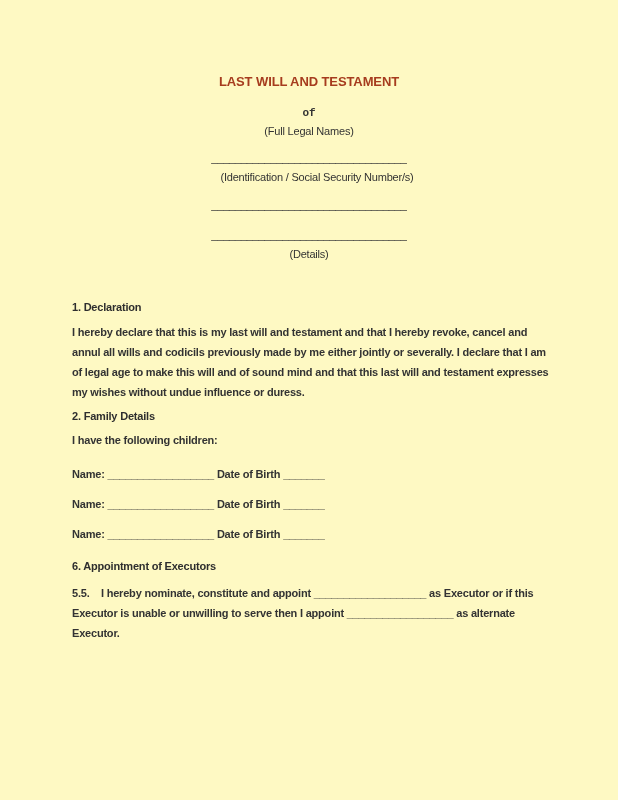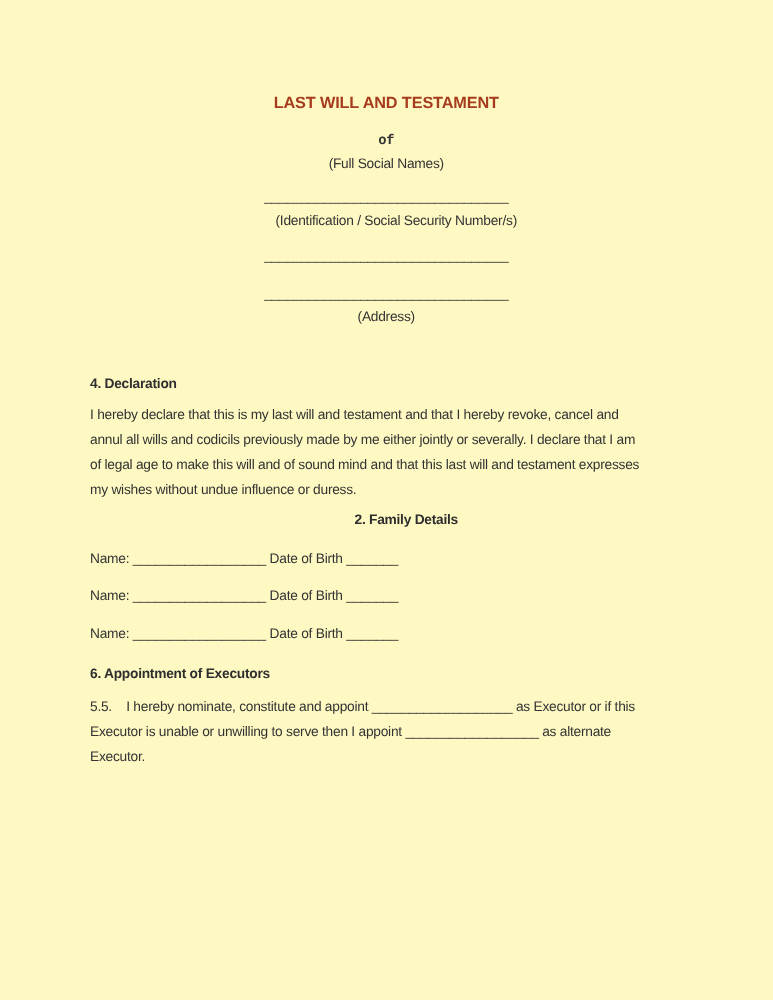--- a/index.html
+++ b/index.html
@@ -57,60 +57,62 @@
     margin: 0;
     font-size: 11px;
     font-weight: bold;
     line-height: 14px;
     color: #2e2e2e;
   }
   .para {
     margin: 0;
     line-height: 20px;
     white-space: pre-wrap;
+    font-weight: bold;
   }
   .m-h-decl   { margin-top: 39px; }
   .m-p-decl   { margin-top: 8px; }
-  .m-h-fam    { margin-top: 7px; text-align: center; }
+  .m-h-fam    { margin-top: 7px; }
   .m-married  { margin-top: 8px; }
   .m-children { margin-top: 7px; }
   .m-row1     { margin-top: 14px; }
   .m-row2     { margin-top: 10px; }
   .m-row3     { margin-top: 10px; }
   .m-h-exec   { margin-top: 15px; }
   .m-clause   { margin-top: 10px; }
 </style>
 </head>
 <body>
 
 <div class="page" style="color: rgb(51, 51, 51); background: #fef9c3;">
 
   <div class="header">
     <h1 class="title" style="color: rgb(166, 60, 30);">LAST WILL AND TESTAMENT</h1>
     <div class="of">of</div>
 
-    <div class="caption m-cap1">(Full Social Names)</div>
+    <div class="caption m-cap1">(Full Legal Names)</div>
 
     <div class="blank m-line2">_________________________________</div>
     <div class="caption m-cap2">(Identification / Social Security Number/s)</div>
 
     <div class="blank m-line3">_________________________________</div>
     <div class="blank m-line4">_________________________________</div>
-    <div class="caption m-cap3">(Address)</div>
+    <div class="caption m-cap3">(Details)</div>
   </div>
 
   <div class="docbody">
 
-    <h2 class="heading m-h-decl">4. Declaration</h2>
+    <h2 class="heading m-h-decl">1. Declaration</h2>
     <p class="para m-p-decl">I hereby declare that this is my last will and testament and that I hereby revoke, cancel and
 annul all wills and codicils previously made by me either jointly or severally. I declare that I am
 of legal age to make this will and of sound mind and that this last will and testament expresses
 my wishes without undue influence or duress.</p>
 
     <h2 class="heading m-h-fam">2. Family Details</h2>
+    <p class="para m-children">I have the following children:</p>
 
     <p class="para m-row1"><span>Name:</span> <span>__________________</span> <span>Date of Birth</span> <span>_______</span></p>
 
     <p class="para m-row2"><span>Name:</span> <span>__________________</span> <span>Date of Birth</span> <span>_______</span></p>
 
     <p class="para m-row3"><span>Name:</span> <span>__________________</span> <span>Date of Birth</span> <span>_______</span></p>
 
     <h2 class="heading m-h-exec">6. Appointment of Executors</h2>
     <p class="para m-clause">5.5.    I hereby nominate, constitute and appoint ___________________ as Executor or if this
 Executor is unable or unwilling to serve then I appoint __________________ as alternate

